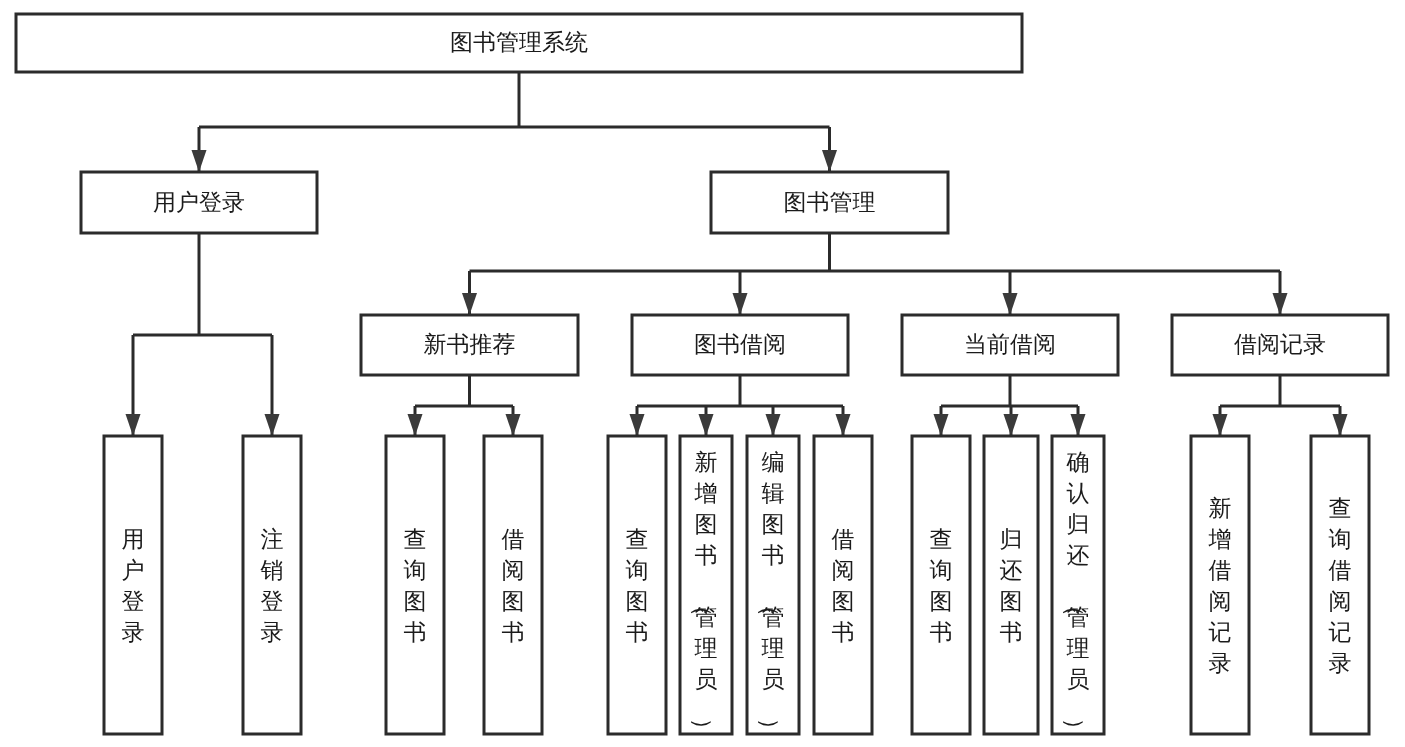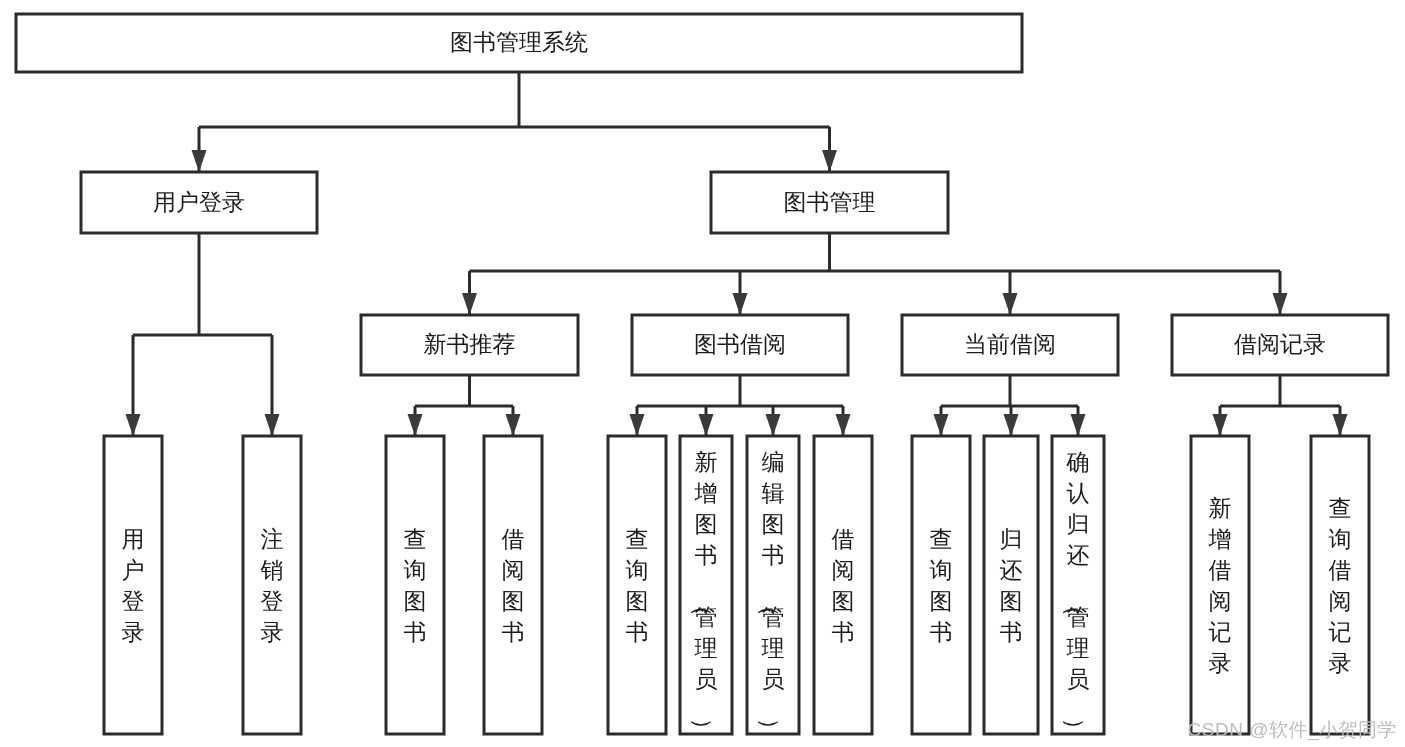--- a/index.html
+++ b/index.html
@@ -206,14 +206,13 @@
         <g>
           <rect x="1191" y="436" width="58" height="298" class="leaf-rect"></rect>
           <text x="1220" y="516.18" class="leaf-label"><tspan x="1220" dy="0">新</tspan><tspan x="1220" dy="31">增</tspan><tspan x="1220" dy="31">借</tspan><tspan x="1220" dy="31">阅</tspan><tspan x="1220" dy="31">记</tspan><tspan x="1220" dy="31">录</tspan></text>
         </g>
         <g>
           <rect x="1311" y="436" width="58" height="298" class="leaf-rect"></rect>
           <text x="1340" y="516.18" class="leaf-label"><tspan x="1340" dy="0">查</tspan><tspan x="1340" dy="31">询</tspan><tspan x="1340" dy="31">借</tspan><tspan x="1340" dy="31">阅</tspan><tspan x="1340" dy="31">记</tspan><tspan x="1340" dy="31">录</tspan></text>
         </g>
       </g>
   </svg>
-  <div class="watermark">CSDN @软件_小贺同学</div>
 </div>
 
 </body></html>

